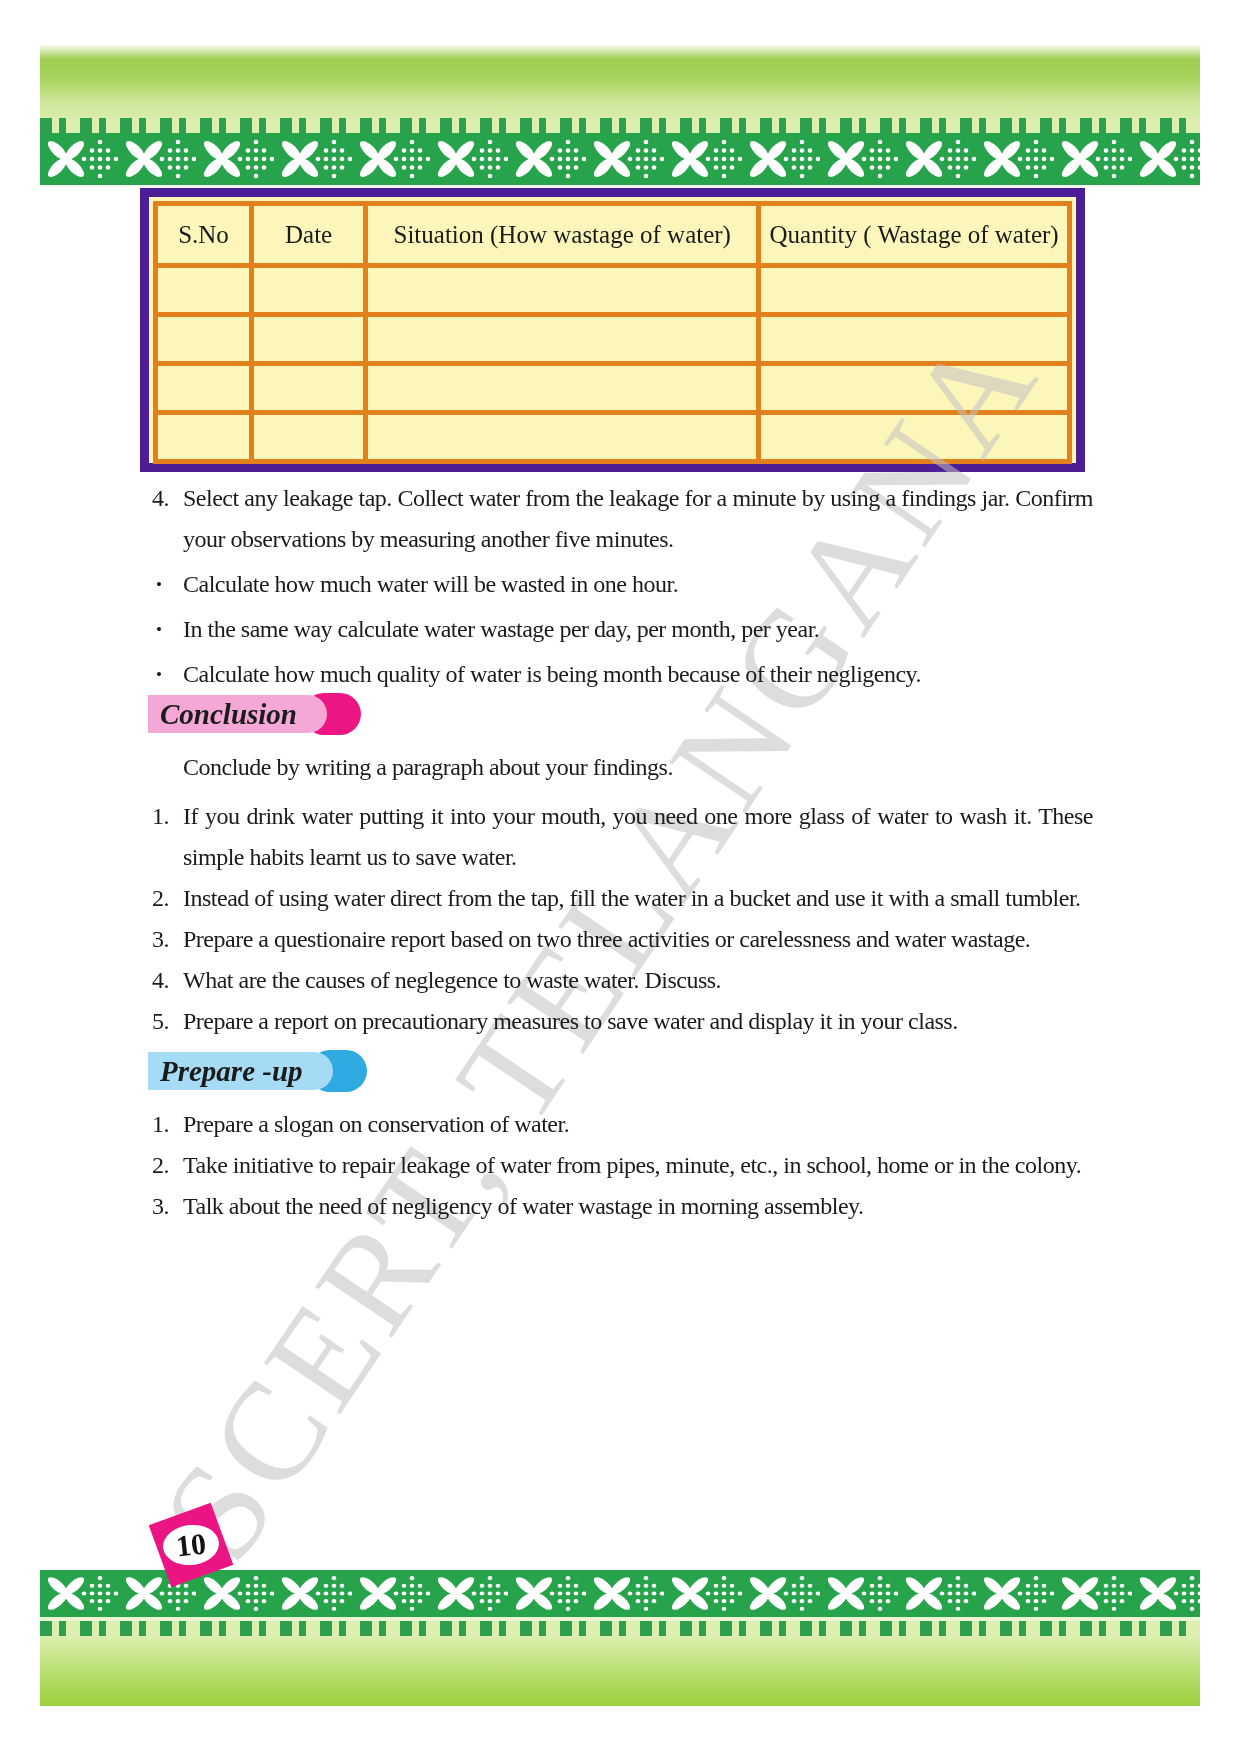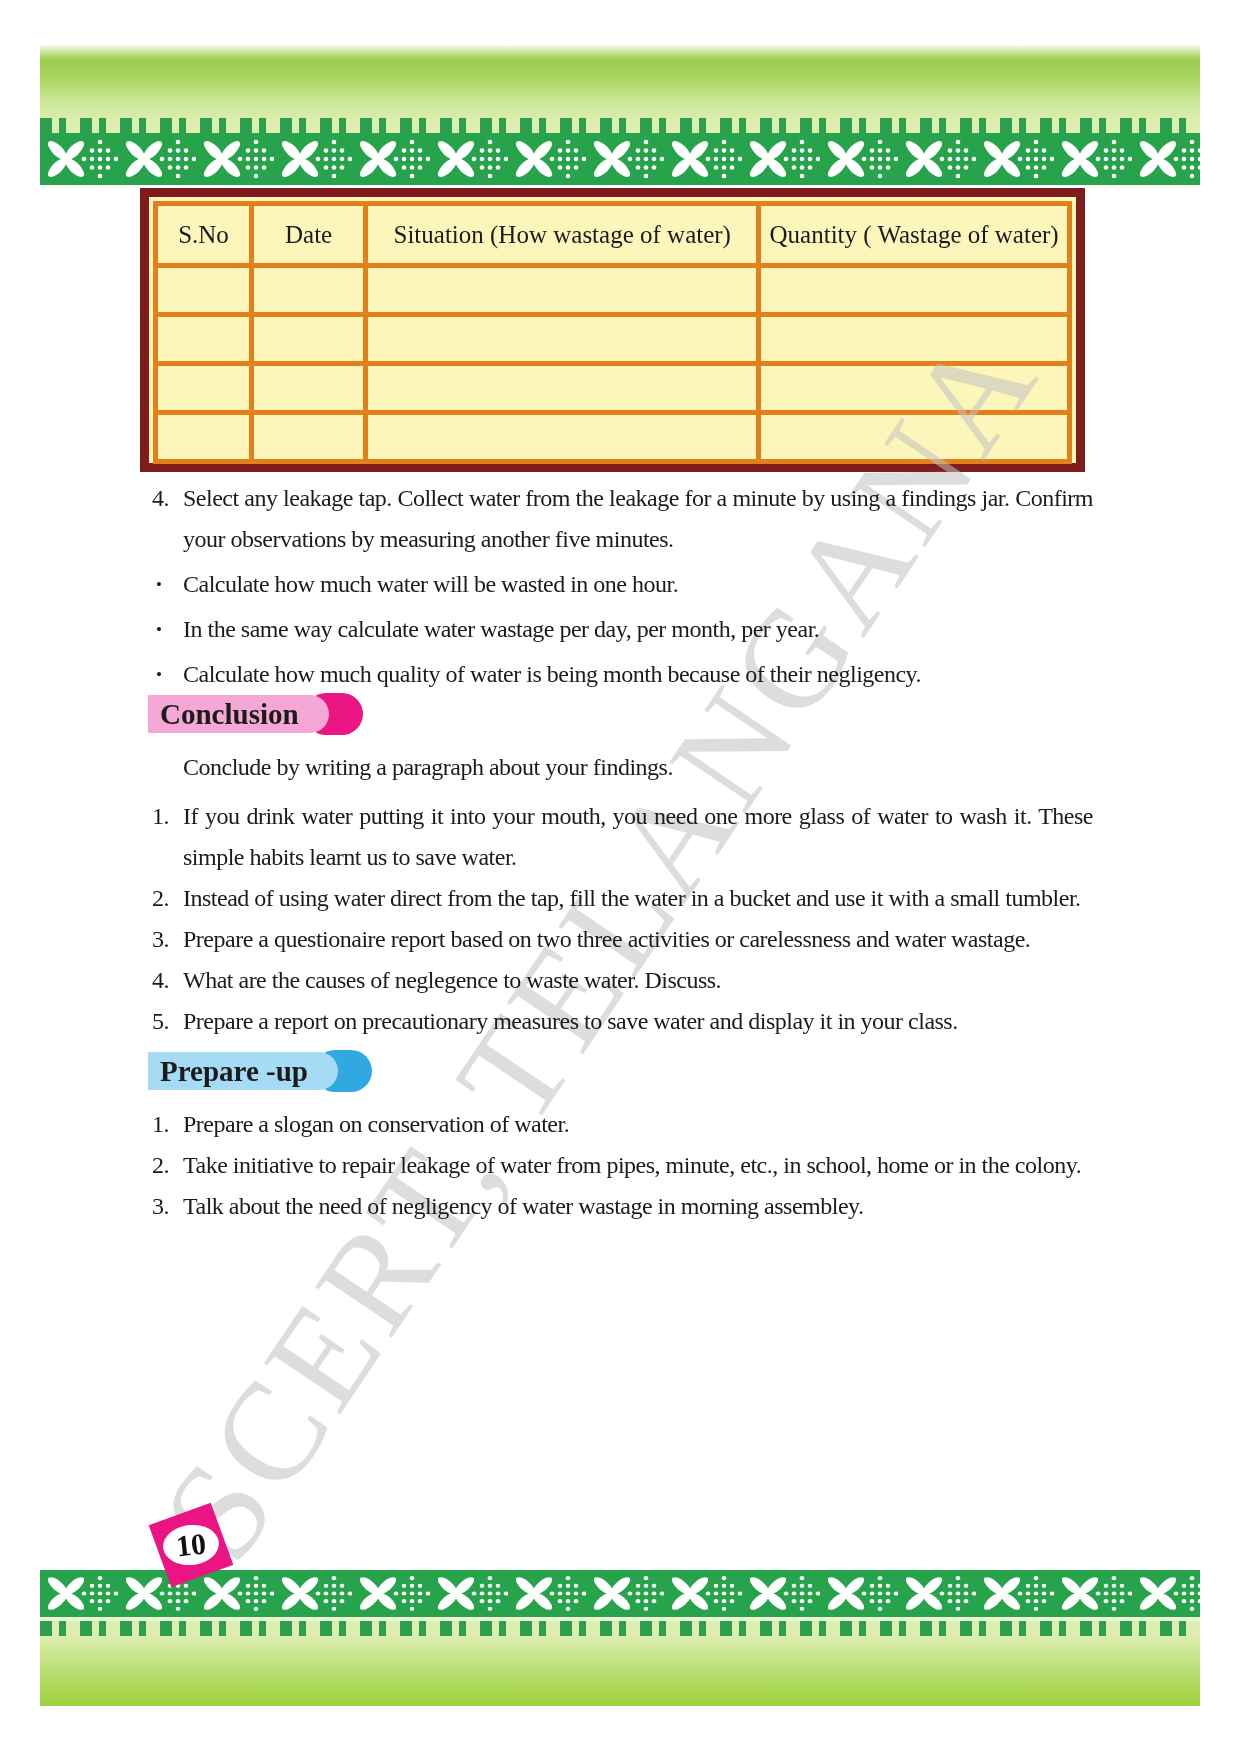--- a/index.html
+++ b/index.html
@@ -20,21 +20,21 @@
   .flower-band.bottom{height:47px;}
   .flower-band svg{height:100%;flex:0 0 auto;display:block;}
 
   
   .watermark{position:absolute;left:-205px;top:855px;width:1610px;height:180px;line-height:180px;
     text-align:center;font-size:140px;letter-spacing:6px;color:#c2c2c2;opacity:.55;
     transform:rotate(-56deg);z-index:1;pointer-events:none;white-space:nowrap;}
 
   
   .record-table-wrap{position:absolute;left:140px;top:188px;width:945px;height:284px;box-sizing:border-box;
-    border:9px solid #7f1d1d;background:#fcf6ba;padding:4px;z-index:0;}
+    border:9px solid #4c1d95;background:#fcf6ba;padding:4px;z-index:0;}
   table.record{width:100%;height:100%;border-collapse:collapse;table-layout:fixed;}
   table.record td,table.record th{border:5px solid #e2811c;background:#fcf6ba;font-weight:normal;
     font-size:25px;text-align:center;vertical-align:middle;padding:0 4px;}
   tr.hdr{height:62px;}
   tr.blank{height:49px;}
   col.c1{width:10.5%} col.c2{width:12.5%} col.c3{width:43%} col.c4{width:34%}
 
   
   .content{position:absolute;left:152px;top:478px;width:941px;z-index:2;
     font-size:24px;line-height:41px;letter-spacing:-0.5px;}
@@ -44,21 +44,21 @@
   .bullet{margin-top:4px;}
   .bullet .marker{font-size:17px;padding-left:4px;box-sizing:border-box;}
   .intro{margin-left:31px;margin-top:10px;}
   .c-first{margin-top:8px;}
   .f-first{margin-top:10px;}
 
   
   .heading{position:relative;display:inline-block;margin-left:-4px;height:38px;}
   .heading .cap{position:absolute;right:-34px;top:-2px;width:58px;height:42px;border-radius:29px;}
   .heading .bar{position:relative;display:inline-block;height:38px;line-height:38px;
-    font-weight:bold;font-size:29px;letter-spacing:0;padding:0 30px 0 12px;border-radius:0 19px 19px 0;}
+    font-weight:bold;font-size:29px;letter-spacing:0;padding:0 30px 0 12px;border-radius:0 19px 19px 0;font-style:italic;}
   .heading-block{margin-top:0;}
   .heading-block.follow{margin-top:10px;}
   .pink .cap{background:#eb1684;}
   .pink .bar{background:#f5a8d5;}
   .blue .cap{background:#2fa9e0;}
   .blue .bar{background:#a6dbf6;}
 
   
   .page-badge{position:absolute;left:158px;top:1512px;width:66px;height:66px;background:#ea1583;
     transform:rotate(-20deg);z-index:2;}

